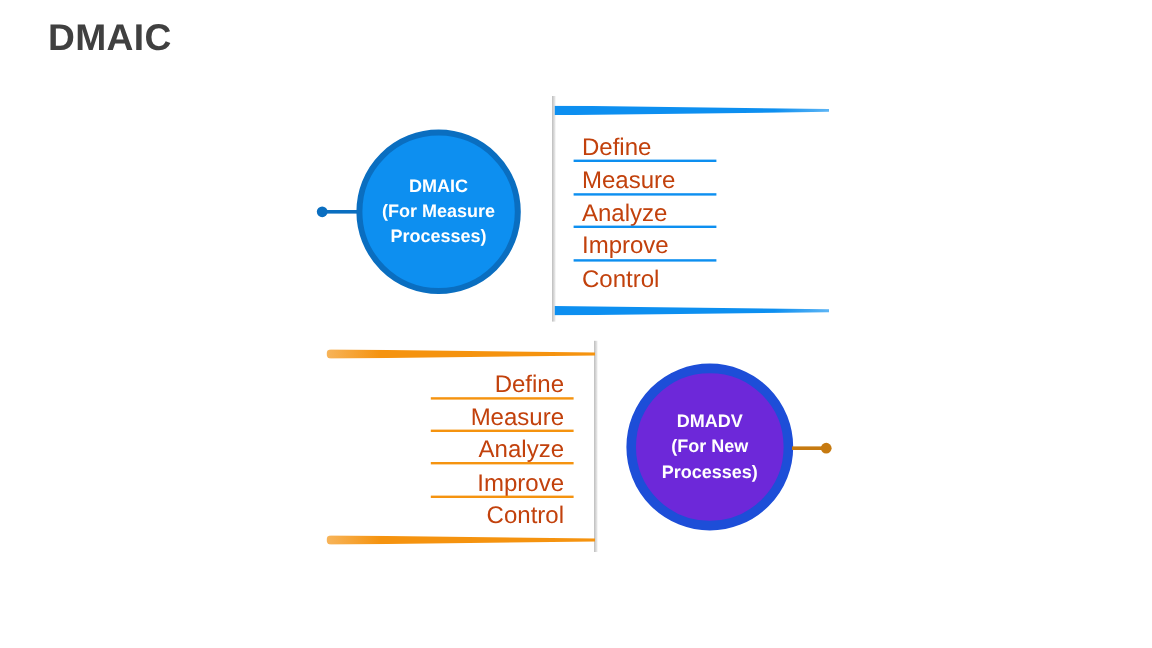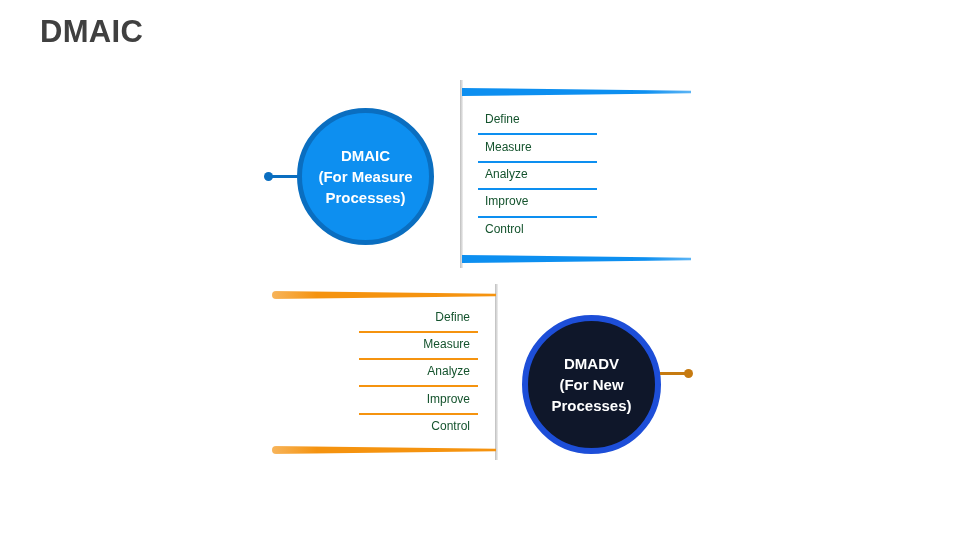--- a/index.html
+++ b/index.html
@@ -4,37 +4,37 @@
 <style>
   html, body { margin:0; padding:0; }
   body { width:960px; height:540px; position:relative; background:#ffffff; overflow:hidden;
          font-family:"Liberation Sans", "DejaVu Sans", sans-serif; }
   .title { position:absolute; left:40px; top:14px; font-size:31px; font-weight:bold; color:#404040; letter-spacing:0.3px; }
 
   
   .circle { position:absolute; border-radius:50%; box-sizing:border-box; display:flex; align-items:center; justify-content:center; text-align:center; color:#fff; font-weight:bold; font-size:15px; line-height:21px; }
   .circle .lines span { display:block; }
   .c-blue { left:297px; top:108px; width:137px; height:137px; background:#0d8ff0; border:5px solid #0a6ec0; }
-  .c-orange { left:522px; top:315px; width:139px; height:139px; background:#0f172a; border:6px solid #1d4ed8; }
+  .c-orange { left:522px; top:303px; width:139px; height:139px; background:#6d28d9; border:8px solid #1d4ed8; }
 
   
   .conn { position:absolute; height:3px; }
   .dot { position:absolute; width:9px; height:9px; border-radius:50%; }
 
   
   .vline { position:absolute; width:3px; background:linear-gradient(to right, #bdbdbd, #f0f0f0); }
 
   
   .bar { position:absolute; height:8px; }
   .bar-blue-r { background:linear-gradient(to right, #0d8ff0 0%, #0d8ff0 80%, #5db5f5 100%);
                 clip-path: polygon(0 0, 100% 35%, 100% 65%, 0 100%); }
   .bar-orange-l { background:linear-gradient(to left, #f5930f 0%, #f5930f 80%, #f7b45a 100%);
                   clip-path: polygon(0 0, 100% 35%, 100% 65%, 0 100%); border-radius:4px 0 0 4px; }
 
-  .item { position:absolute; font-size:12px; color:#14532d; }
+  .item { position:absolute; font-size:20px; color:#c2410c; }
   .uline { position:absolute; height:2px; }
 </style>
 </head>
 <body>
 
 <div class="title">DMAIC</div>
 
 <div>
   <div class="dot" style="left:264px;top:172px;background:#0a6ec0;"></div>
   <div class="conn" style="left:268px;top:175px;width:32px;background:#0a6ec0;"></div>

